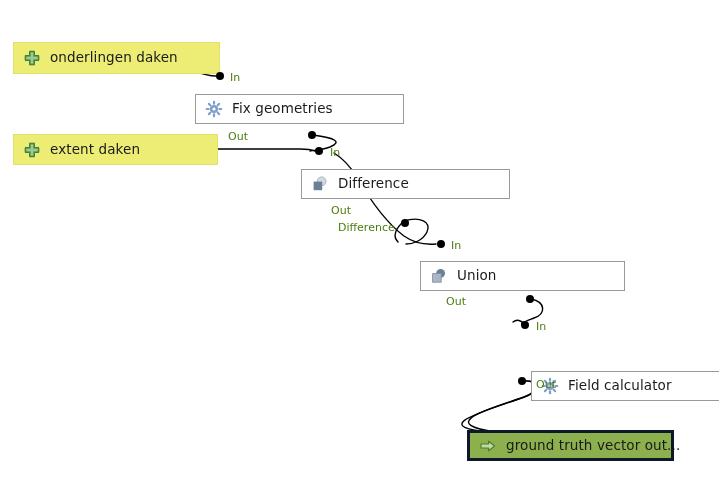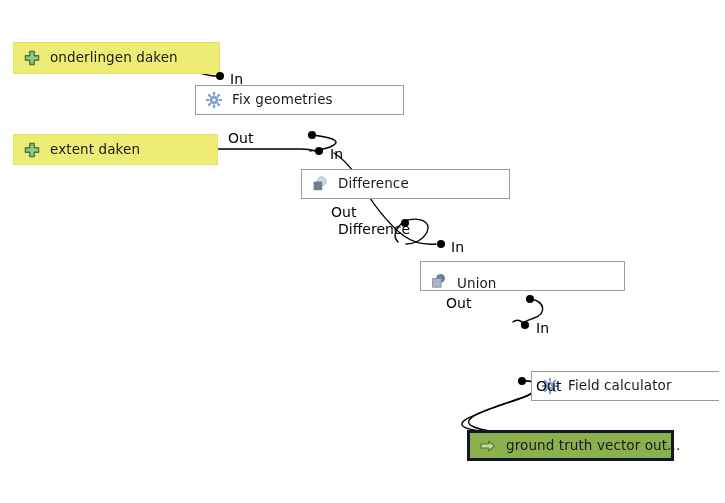--- a/index.html
+++ b/index.html
@@ -59,22 +59,22 @@
   }
   
   .node.output {
     background: #8cb04d;
     border: 3px solid #0f172a;
   }
 
   
   .port {
     position: absolute;
-    font-size: 14px;
-    color: #000000;
+    font-size: 11px;
+    color: #4d7c0f;
     white-space: nowrap;
     line-height: 1;
   }
 
   
   .dot {
     position: absolute;
     width: 8px;
     height: 8px;
     border-radius: 50%;
@@ -110,21 +110,21 @@
   </svg>
 
   <div class="node input" style="left:13px; top:42px; width:207px; height:32px;">
     <svg class="icon" viewBox="0 0 18 18">
       <path d="M6.6 2.2h4.8v4.4h4.4v4.8h-4.4v4.4H6.6v-4.4H2.2V6.6h4.4z" fill="#5e9e4e" stroke="#3f7336" stroke-width="1"></path>
       <path d="M7.8 3.4h2.4v4.4h4.4v2.4h-4.4v4.4H7.8v-4.4H3.4V7.8h4.4z" fill="#9ccb8e"></path>
     </svg>
     <span class="label">onderlingen daken</span>
   </div>
 
-  <div class="node alg" style="left:195px; top:85px; width:209px; height:30px;">
+  <div class="node alg" style="left:195px; top:94px; width:209px; height:30px;">
     <svg class="icon" viewBox="0 0 18 18">
       <g fill="#7f9ec9">
         <circle cx="9" cy="9" r="4.1"></circle>
         <rect x="7.9" y="0.7" width="2.2" height="4" rx="1"></rect>
         <rect x="7.9" y="13.3" width="2.2" height="4" rx="1"></rect>
         <rect x="0.7" y="7.9" width="4" height="2.2" rx="1"></rect>
         <rect x="13.3" y="7.9" width="4" height="2.2" rx="1"></rect>
         <rect x="7.9" y="0.7" width="2.2" height="4" rx="1" transform="rotate(45 9 9)"></rect>
         <rect x="7.9" y="13.3" width="2.2" height="4" rx="1" transform="rotate(45 9 9)"></rect>
         <rect x="0.7" y="7.9" width="4" height="2.2" rx="1" transform="rotate(45 9 9)"></rect>
@@ -160,21 +160,21 @@
     <span class="label">Difference</span>
   </div>
 
   <div class="port" style="left:331px; top:205px;">Out</div>
   <div class="port" style="left:338px; top:222px;">Difference</div>
   <div class="dot" style="left:401px; top:219px;"></div>
 
   <div class="dot" style="left:437px; top:240px;"></div>
   <div class="port" style="left:451px; top:240px;">In</div>
 
-  <div class="node alg" style="left:420px; top:261px; width:205px; height:30px;align-items:flex-end;">
+  <div class="node alg" style="left:420px; top:261px; width:205px; height:30px;">
     <svg class="icon" viewBox="0 0 18 18">
       <circle cx="10.6" cy="6.3" r="4.4" fill="#6d7f96"></circle>
       <rect x="2.6" y="6.6" width="8.6" height="8.6" fill="#aab6c6" stroke="#7e8da1" stroke-width="0.8"></rect>
     </svg>
     <span class="label">Union</span>
   </div>
 
   <div class="port" style="left:446px; top:296px;">Out</div>
   <div class="dot" style="left:526px; top:295px;"></div>
 

